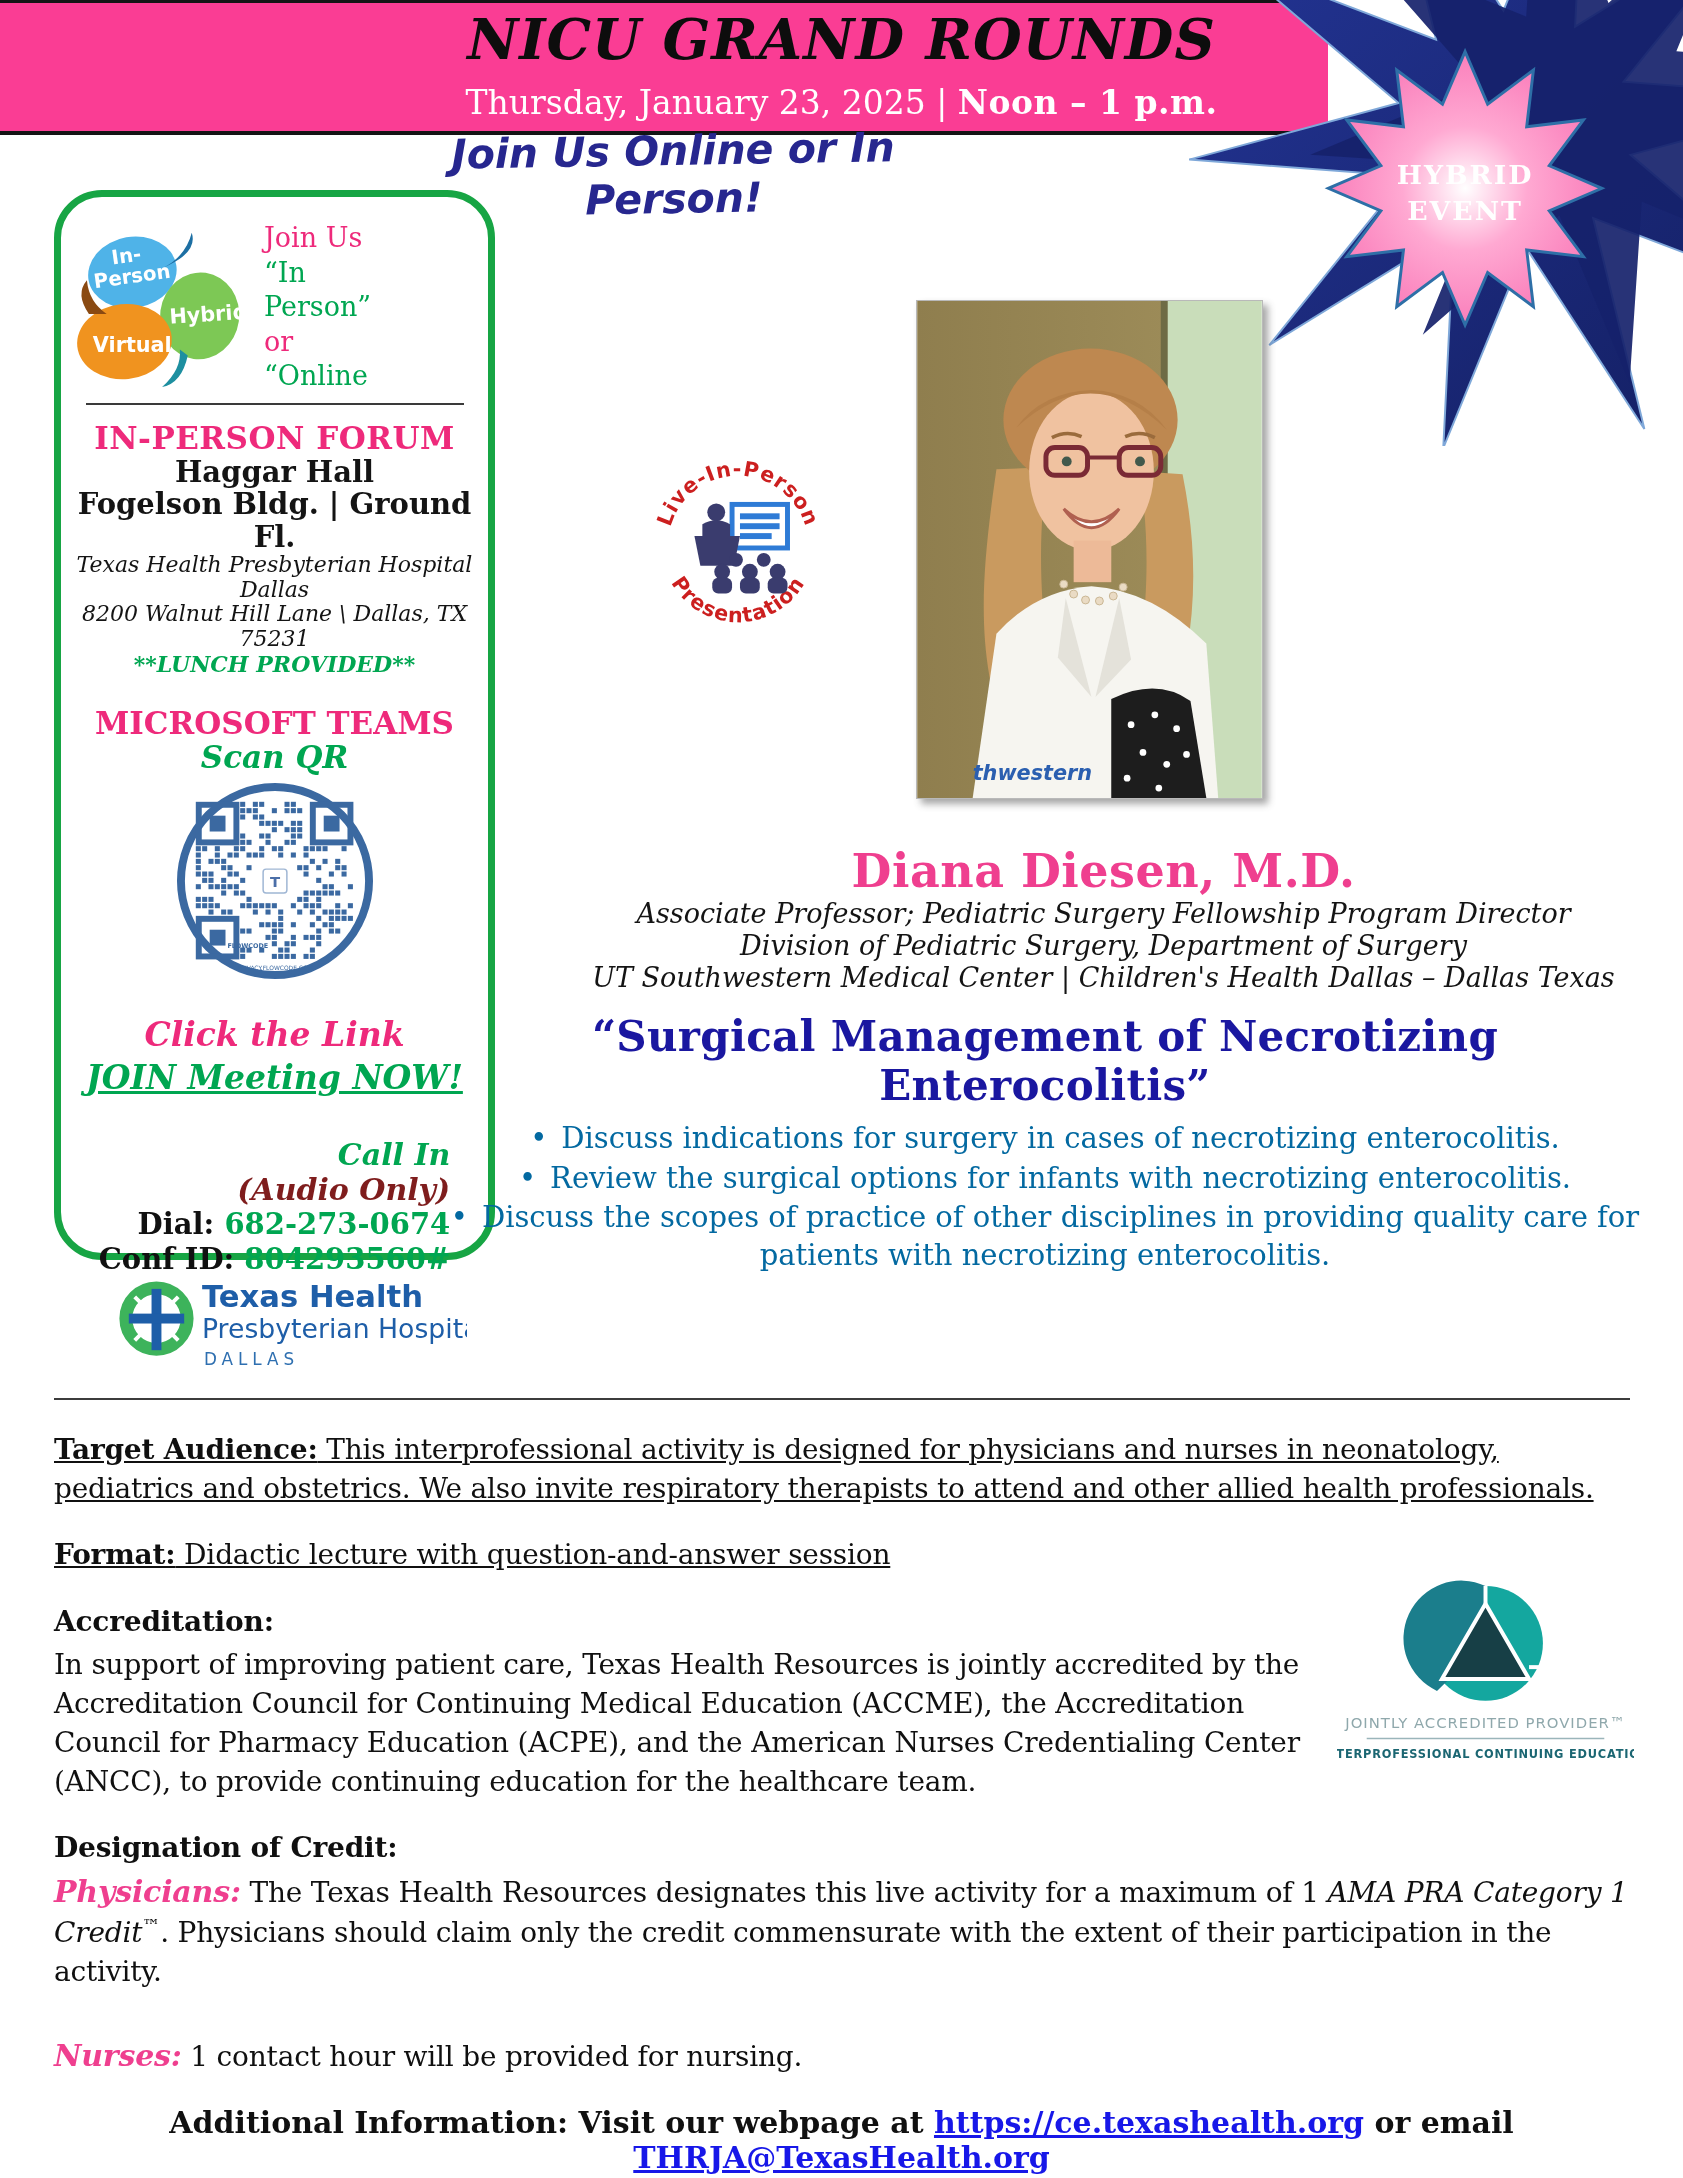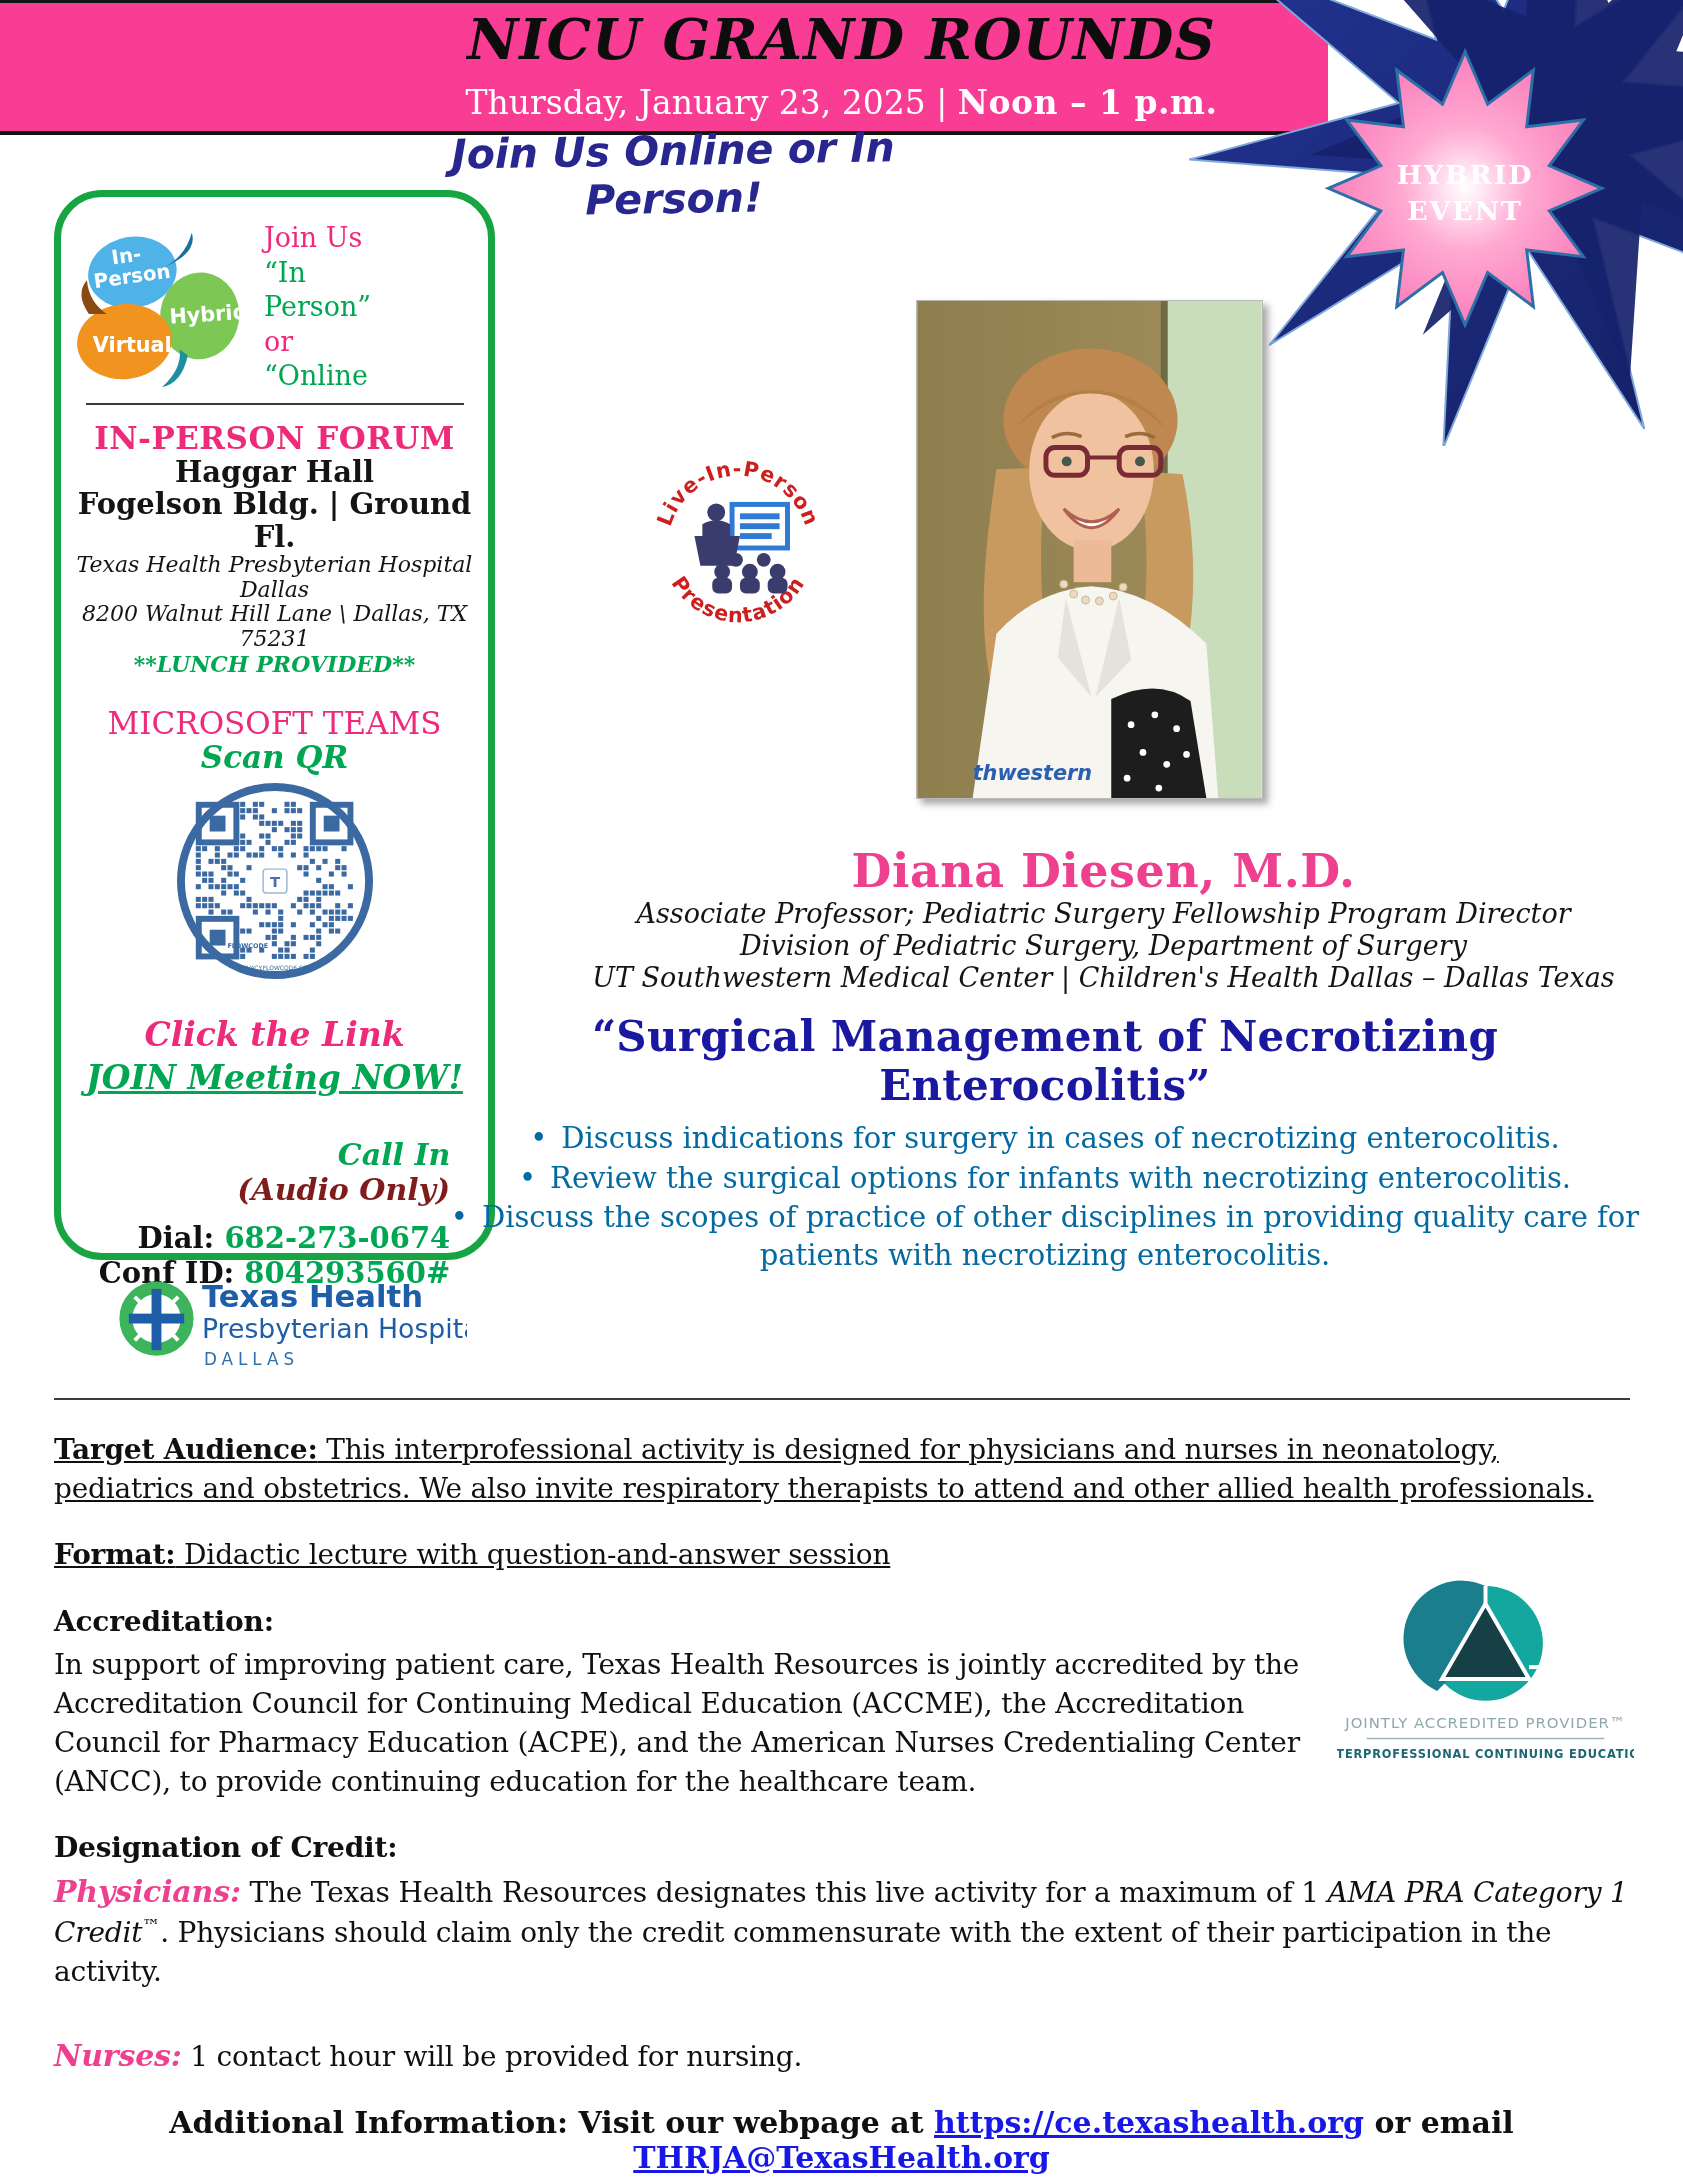--- a/index.html
+++ b/index.html
@@ -31,34 +31,34 @@
   .logo-row{display:flex;width:100%;padding:0 10px;box-sizing:border-box;}
   .joinus{width:210px;text-align:left;font-size:27px;font-weight:normal;line-height:1.28;}
   .c-pink{color:#EE2A7B;} .c-green{color:#00A651;}
   .side-div{width:378px;border-top:2px solid #3a3a3a;margin-top:6px;}
   .forum{margin-top:16px;text-align:center;line-height:1.12;}
   .forum-h{font-size:31px;font-weight:bold;color:#EE2A7B;letter-spacing:0.5px;}
   .forum-b{font-size:29px;font-weight:bold;color:#141414;}
   .forum-i{font-size:22px;font-style:italic;color:#141414;}
   .forum-l{font-size:22px;font-weight:bold;font-style:italic;color:#00A651;}
   .teams{margin-top:30px;text-align:center;line-height:1.1;}
-  .teams-h{font-size:31px;font-weight:normal;color:#EE2A7B;}
+  .teams-h{font-size:31px;font-weight:bold;color:#EE2A7B;}
   .scanqr{font-size:31px;font-weight:bold;font-style:italic;color:#00A651;}
   .qr-wrap{margin-top:8px;width:198px;height:200px;}
   .dash-blue{margin-top:22px;width:364px;height:11px;
              background:repeating-linear-gradient(90deg,#2B5CA8 0 36px,transparent 36px 66px);}
   .dash-black{margin-top:14px;width:364px;height:12px;
              background:repeating-linear-gradient(90deg,#161616 0 36px,transparent 36px 66px);}
   .clicklink{margin-top:10px;text-align:center;line-height:1.3;}
   .click1{font-size:33px;font-weight:bold;font-style:italic;color:#EE2A7B;}
   .click2{font-size:33px;font-weight:bold;font-style:italic;color:#00A651;text-decoration:underline;cursor:pointer;}
   .callin{margin-top:24px;text-align:right;line-height:1.15;}
   .call-h{font-size:30px;font-weight:bold;font-style:italic;color:#00A651;}
   .call-a{font-size:30px;font-weight:bold;font-style:italic;color:#7f1d1d;}
-  .dialrow{margin-top:14px;font-size:29px;font-weight:bold;line-height:1.2;}
+  .dialrow{font-size:29px;font-weight:bold;line-height:1.2;}
   .numgreen{color:#00A651;}
 
   
   .hosp-logo{position:absolute;left:111px;top:1265px;width:356px;height:119px;}
 
   
   .stamp{position:absolute;left:639px;top:447px;width:198px;height:198px;}
   .photo{position:absolute;left:916px;top:300px;width:345px;height:497px;
          border:1px solid #b9b9b9;box-shadow:5px 5px 7px rgba(60,60,60,.45);}
 

